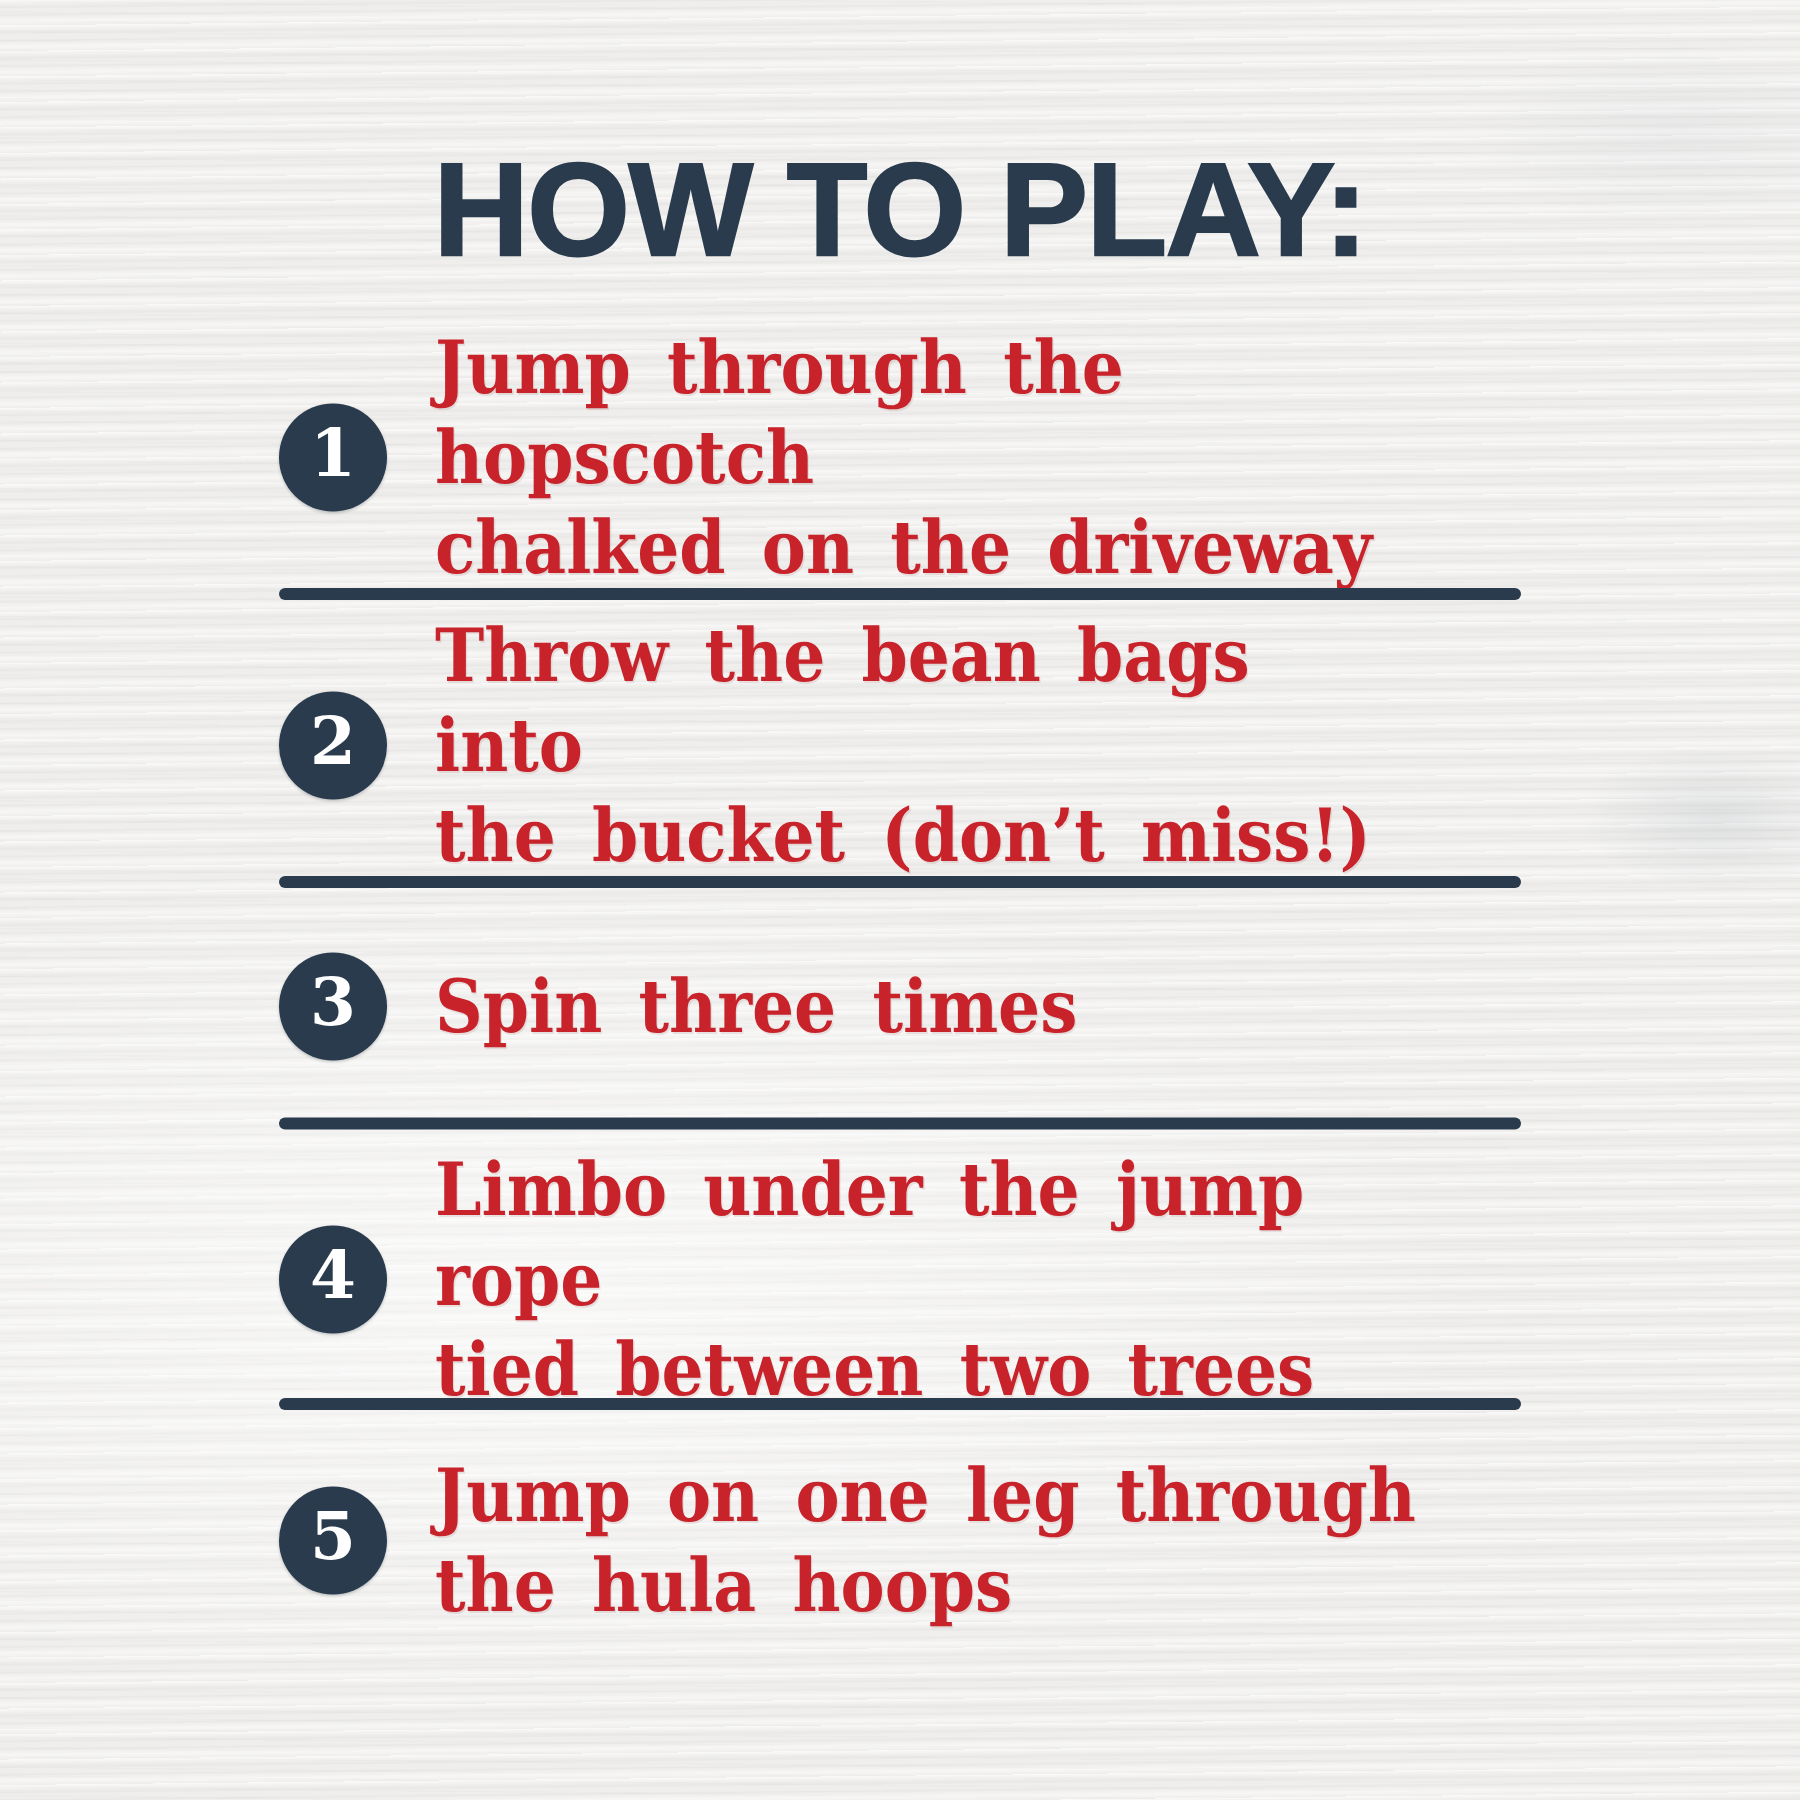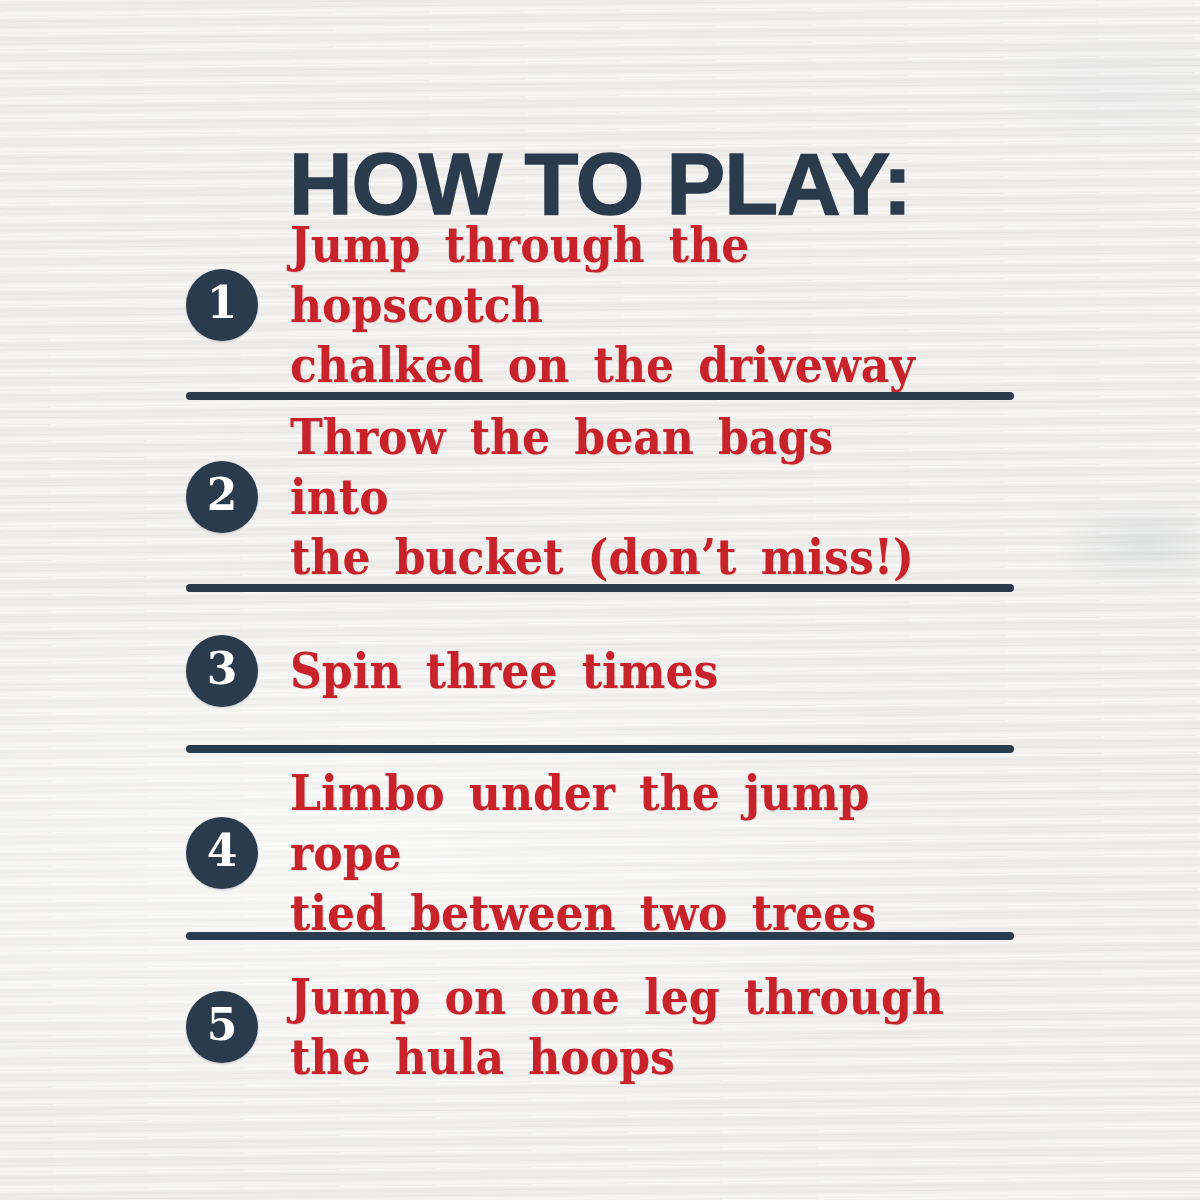--- a/index.html
+++ b/index.html
@@ -33,21 +33,20 @@
   }
   .title{
     position:absolute;
     top:92px; left:0; width:1200px;
     text-align:center;
     font-weight:900;
     font-size:88px;
     line-height:96px;
     letter-spacing:-1px;
     color:var(--navy);
-    margin-top:44px;
     -webkit-text-stroke:1.5px var(--navy);
   }
   .step{
     position:absolute;
     left:186px;
     width:840px;
     display:flex;
     align-items:center;
     gap:32px;
   }

